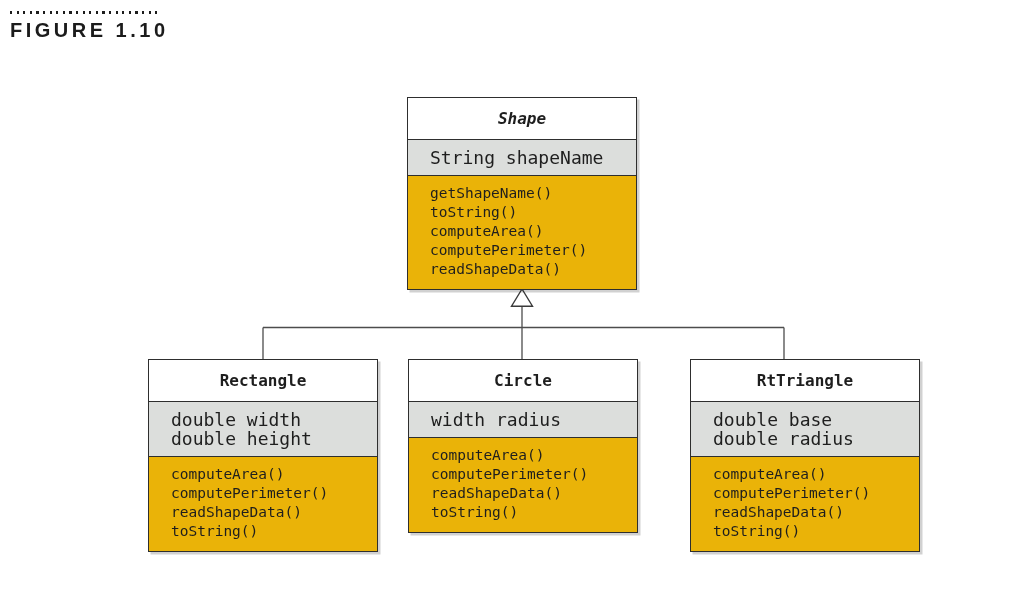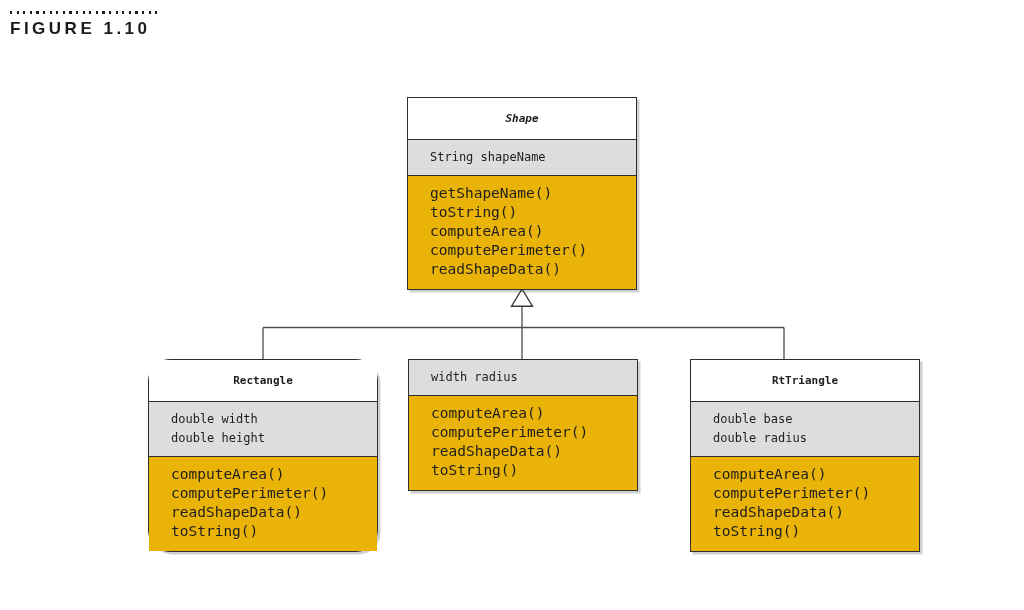--- a/index.html
+++ b/index.html
@@ -16,21 +16,21 @@
   
   .dotted-rule {
     position: absolute;
     left: 10px; top: 11px;
     width: 147px; height: 3px;
     background: repeating-linear-gradient(to right, #1c1c1c 0 2.2px, transparent 2.2px 6.6px);
   }
   .fig-label {
     position: absolute;
     left: 10px; top: 19px;
-    font-size: 17px;
+    font-size: 20px;
     font-weight: bold;
     letter-spacing: 3.5px;
     color: #1b1b1b;
   }
   .fig-caption {
     position: absolute;
     left: 10px; top: 47px;
     font-size: 16.5px;
     color: #2b2b2b;
     letter-spacing: 0.1px;
@@ -61,44 +61,44 @@
     border: 1.5px solid #2e2e2e;
     background: #ffffff;
     box-shadow: 2.5px 2.5px 0 rgba(0,0,0,0.18);
     font-family: "DejaVu Sans Mono", "Liberation Mono", monospace;
     color: #1e1e1e;
   }
   .uml-title {
     height: 41.5px;
     line-height: 41.5px;
     text-align: center;
-    font-size: 11px;
+    font-size: 16px;
     font-weight: bold;
     background: #ffffff;
     border-bottom: 1.5px solid #2e2e2e;
   }
   .uml-title.abstract { font-style: italic; }
   .uml-attrs {
     background: #dcdedc;
     border-bottom: 1.5px solid #2e2e2e;
     padding: 8px 4px 8px 22px;
-    font-size: 12px;
+    font-size: 18px;
     line-height: 19px;
     white-space: pre-line;
   }
   .uml-methods {
     background: #eab308;
     padding: 8px 4px 10px 22px;
     font-size: 14.5px;
     line-height: 19px;
     white-space: pre-line;
   }
 
   .box-shape      { left: 407px; top: 97px;  }
-  .box-rectangle  { left: 148px; top: 359px; border-radius: 22px; }
+  .box-rectangle  { left: 148px; top: 359px; }
   .box-circle     { left: 408px; top: 359px; }
   .box-rttriangle { left: 690px; top: 359px; }
 </style>
 </head>
 <body>
 
 <div class="page">
 
   <div class="dotted-rule"></div>
   <div class="fig-label">FIGURE 1.10</div>
@@ -122,20 +122,21 @@
     <div class="uml-title">Rectangle</div>
     <div class="uml-attrs">double width
 double height</div>
     <div class="uml-methods">computeArea()
 computePerimeter()
 readShapeData()
 toString()</div>
   </div>
 
   <div class="uml-box box-circle">
+    <div class="uml-title">Circle</div>
     <div class="uml-attrs">width radius</div>
     <div class="uml-methods">computeArea()
 computePerimeter()
 readShapeData()
 toString()</div>
   </div>
 
   <div class="uml-box box-rttriangle">
     <div class="uml-title">RtTriangle</div>
     <div class="uml-attrs">double base

